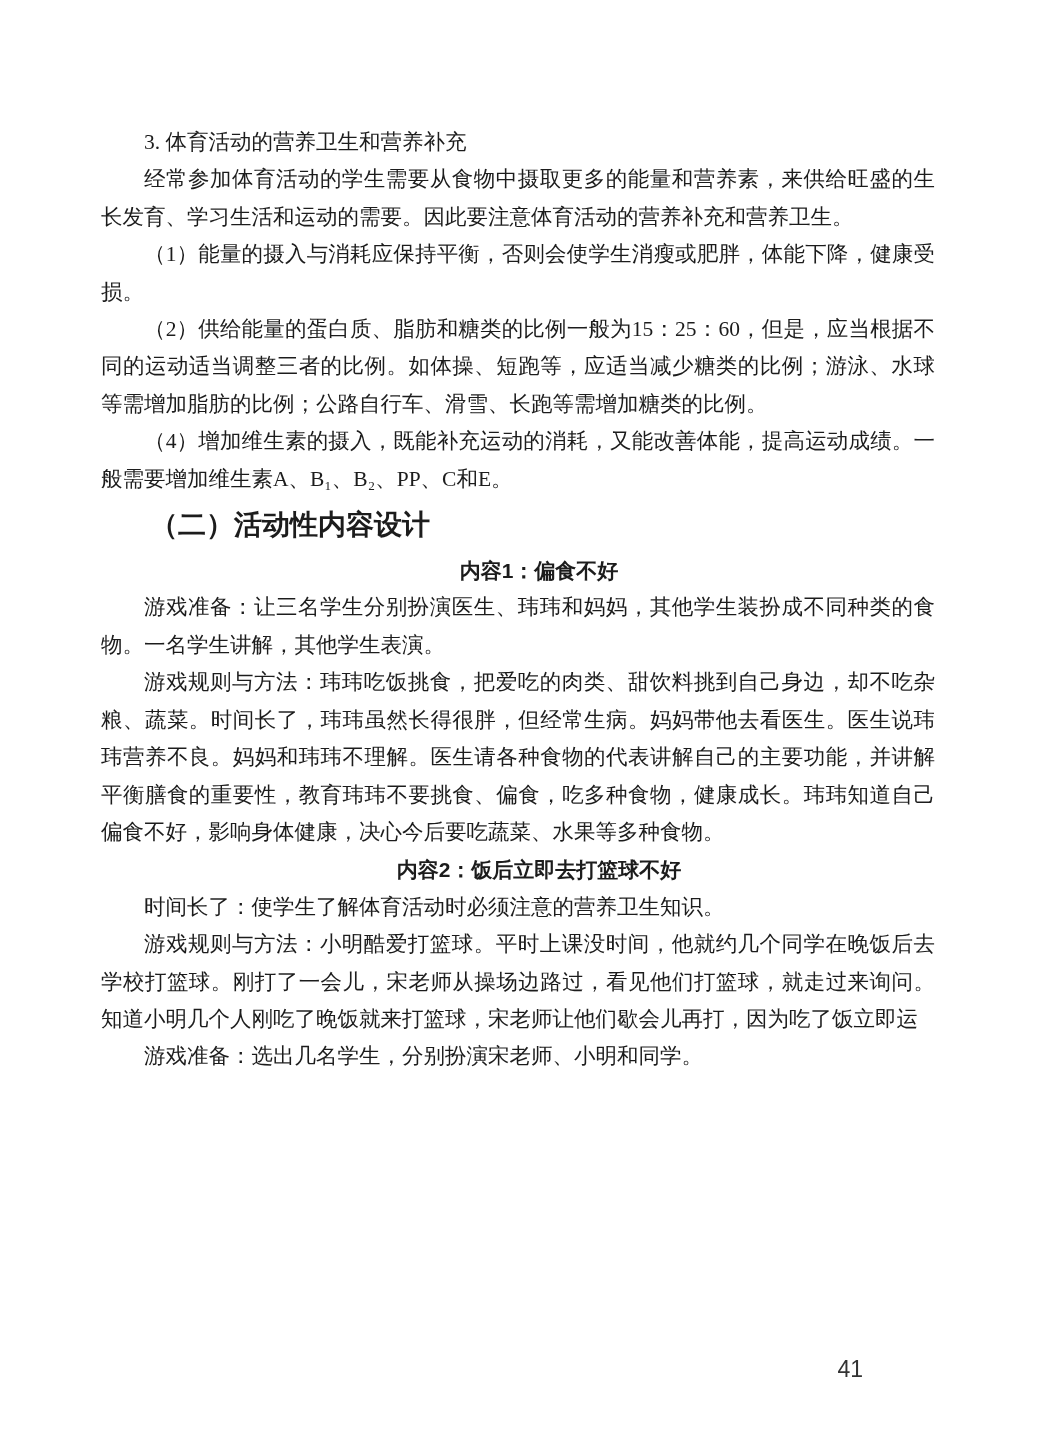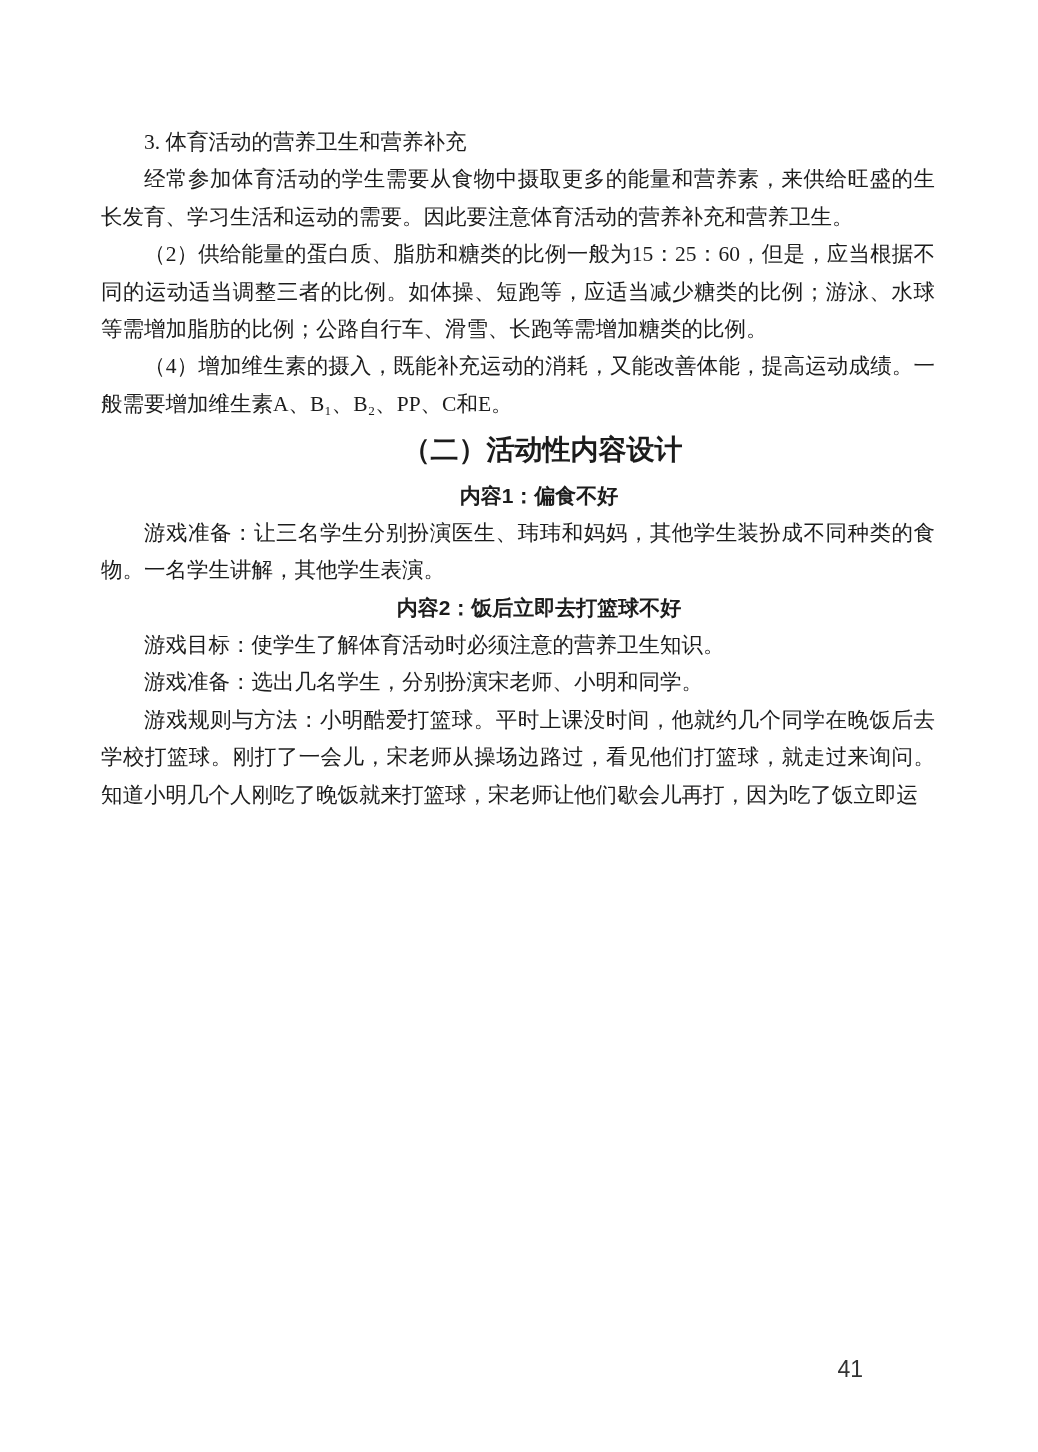--- a/index.html
+++ b/index.html
@@ -34,21 +34,21 @@
   .para.body-cutoff {
     text-indent: 2em;
   }
   .para.heading2 {
     font-size: 28px;
     line-height: 40px;
     font-weight: bold;
     padding-left: 49px;
     text-indent: 0;
     margin: 7px 0 7px 0;
-    text-align: center;
+    text-align: left;
     word-break: keep-all;
   }
   .para.subhead {
     font-family: "Liberation Sans", "DejaVu Sans", sans-serif;
     font-weight: bold;
     font-size: 21px;
     text-indent: 2em;
     text-align: center;
   }
   .footer-pagenum {
@@ -60,24 +60,26 @@
     color: #333333;
   }
 </style>
 </head>
 <body>
 
 <div class="page">
   <div class="content">
       <p class="para numbered-title">3. 体育活动的营养卫生和营养补充</p>
       <p class="para body">经常参加体育活动的学生需要从食物中摄取更多的能量和营养素，来供给旺盛的生长发育、学习生活和运动的需要。因此要注意体育活动的营养补充和营养卫生。</p>
+      <p class="para body">（1）能量的摄入与消耗应保持平衡，否则会使学生消瘦或肥胖，体能下降，健康受损。</p>
       <p class="para body">（2）供给能量的蛋白质、脂肪和糖类的比例一般为15：25：60，但是，应当根据不同的运动适当调整三者的比例。如体操、短跑等，应适当减少糖类的比例；游泳、水球等需增加脂肪的比例；公路自行车、滑雪、长跑等需增加糖类的比例。</p>
       <p class="para body">（4）增加维生素的摄入，既能补充运动的消耗，又能改善体能，提高运动成绩。一般需要增加维生素A、B₁、B₂、PP、C和E。</p>
       <p class="para heading2">（二）活动性内容设计</p>
       <p class="para subhead">内容1：偏食不好</p>
       <p class="para body">游戏准备：让三名学生分别扮演医生、玮玮和妈妈，其他学生装扮成不同种类的食物。一名学生讲解，其他学生表演。</p>
+      <p class="para body">游戏规则与方法：玮玮吃饭挑食，把爱吃的肉类、甜饮料挑到自己身边，却不吃杂粮、蔬菜。时间长了，玮玮虽然长得很胖，但经常生病。妈妈带他去看医生。医生说玮玮营养不良。妈妈和玮玮不理解。医生请各种食物的代表讲解自己的主要功能，并讲解平衡膳食的重要性，教育玮玮不要挑食、偏食，吃多种食物，健康成长。玮玮知道自己偏食不好，影响身体健康，决心今后要吃蔬菜、水果等多种食物。</p>
       <p class="para subhead">内容2：饭后立即去打篮球不好</p>
-      <p class="para body">游戏目标：使学生了解体育活动时必须注意的营养卫生知识。</p>
+      <p class="para body">时间长了：使学生了解体育活动时必须注意的营养卫生知识。</p>
+      <p class="para body-cutoff">游戏规则与方法：小明酷爱打篮球。平时上课没时间，他就约几个同学在晚饭后去学校打篮球。刚打了一会儿，宋老师从操场边路过，看见他们打篮球，就走过来询问。知道小明几个人刚吃了晚饭就来打篮球，宋老师让他们歇会儿再打，因为吃了饭立即运</p>
       <p class="para body">游戏准备：选出几名学生，分别扮演宋老师、小明和同学。</p>
-      <p class="para body-cutoff">游戏规则与方法：小明酷爱打篮球。平时上课没时间，他就约几个同学在晚饭后去学校打篮球。刚打了一会儿，宋老师从操场边路过，看见他们打篮球，就走过来询问。知道小明几个人刚吃了晚饭就来打篮球，宋老师让他们歇会儿再打，因为吃了饭立即运</p>
     </div>
   <div class="footer-pagenum">41</div>
 </div>
 
 </body></html>

